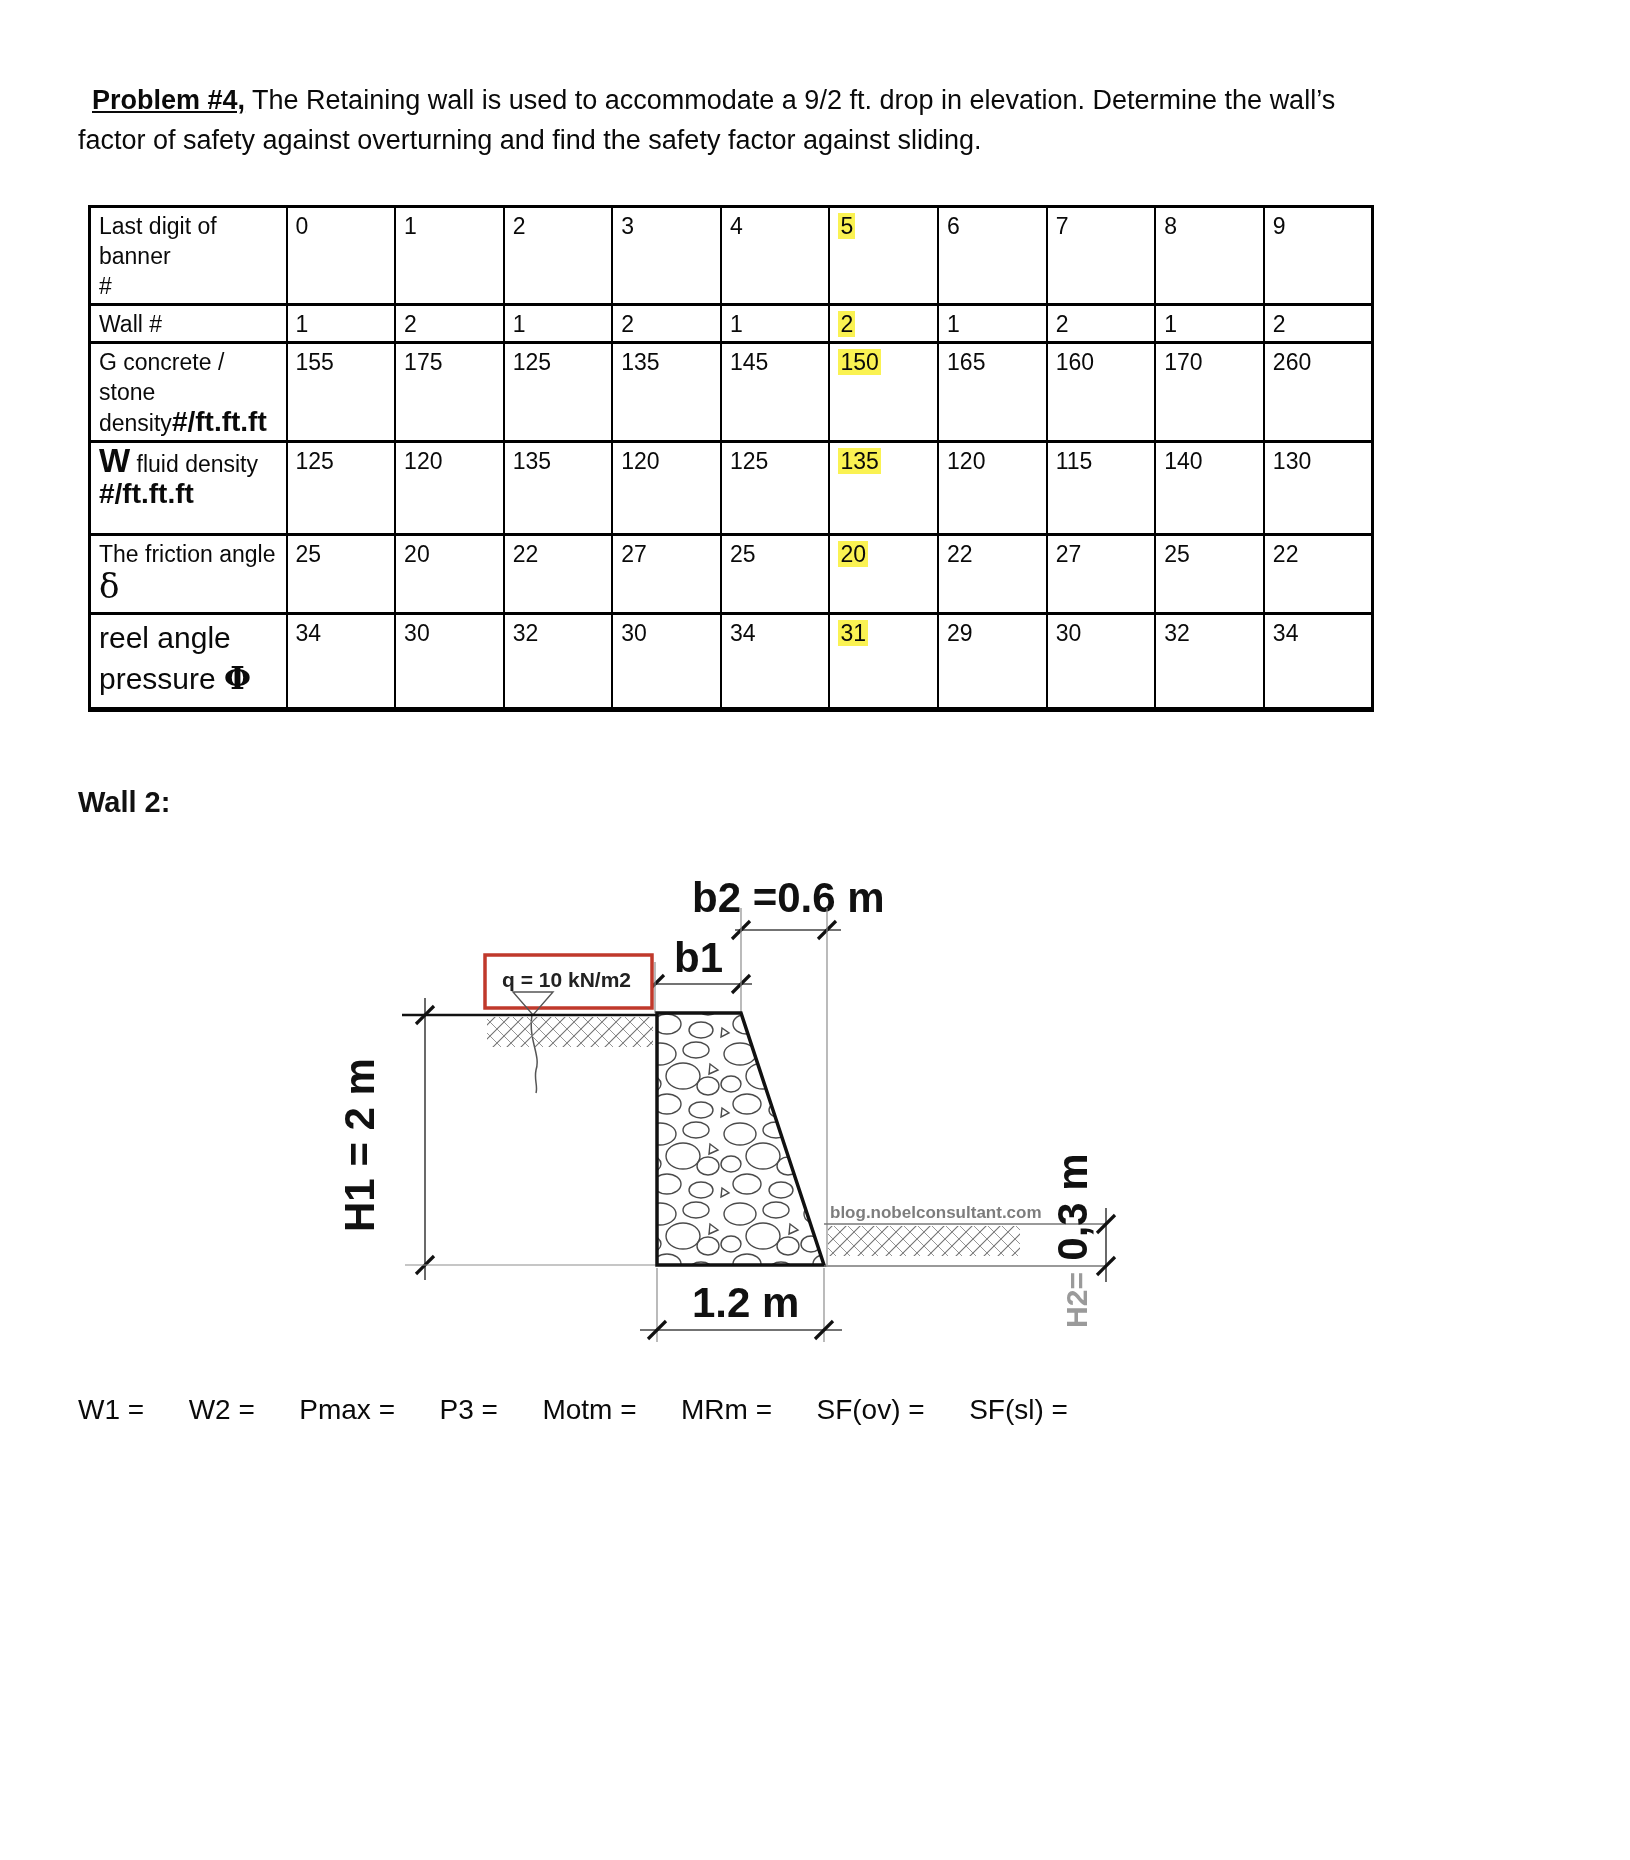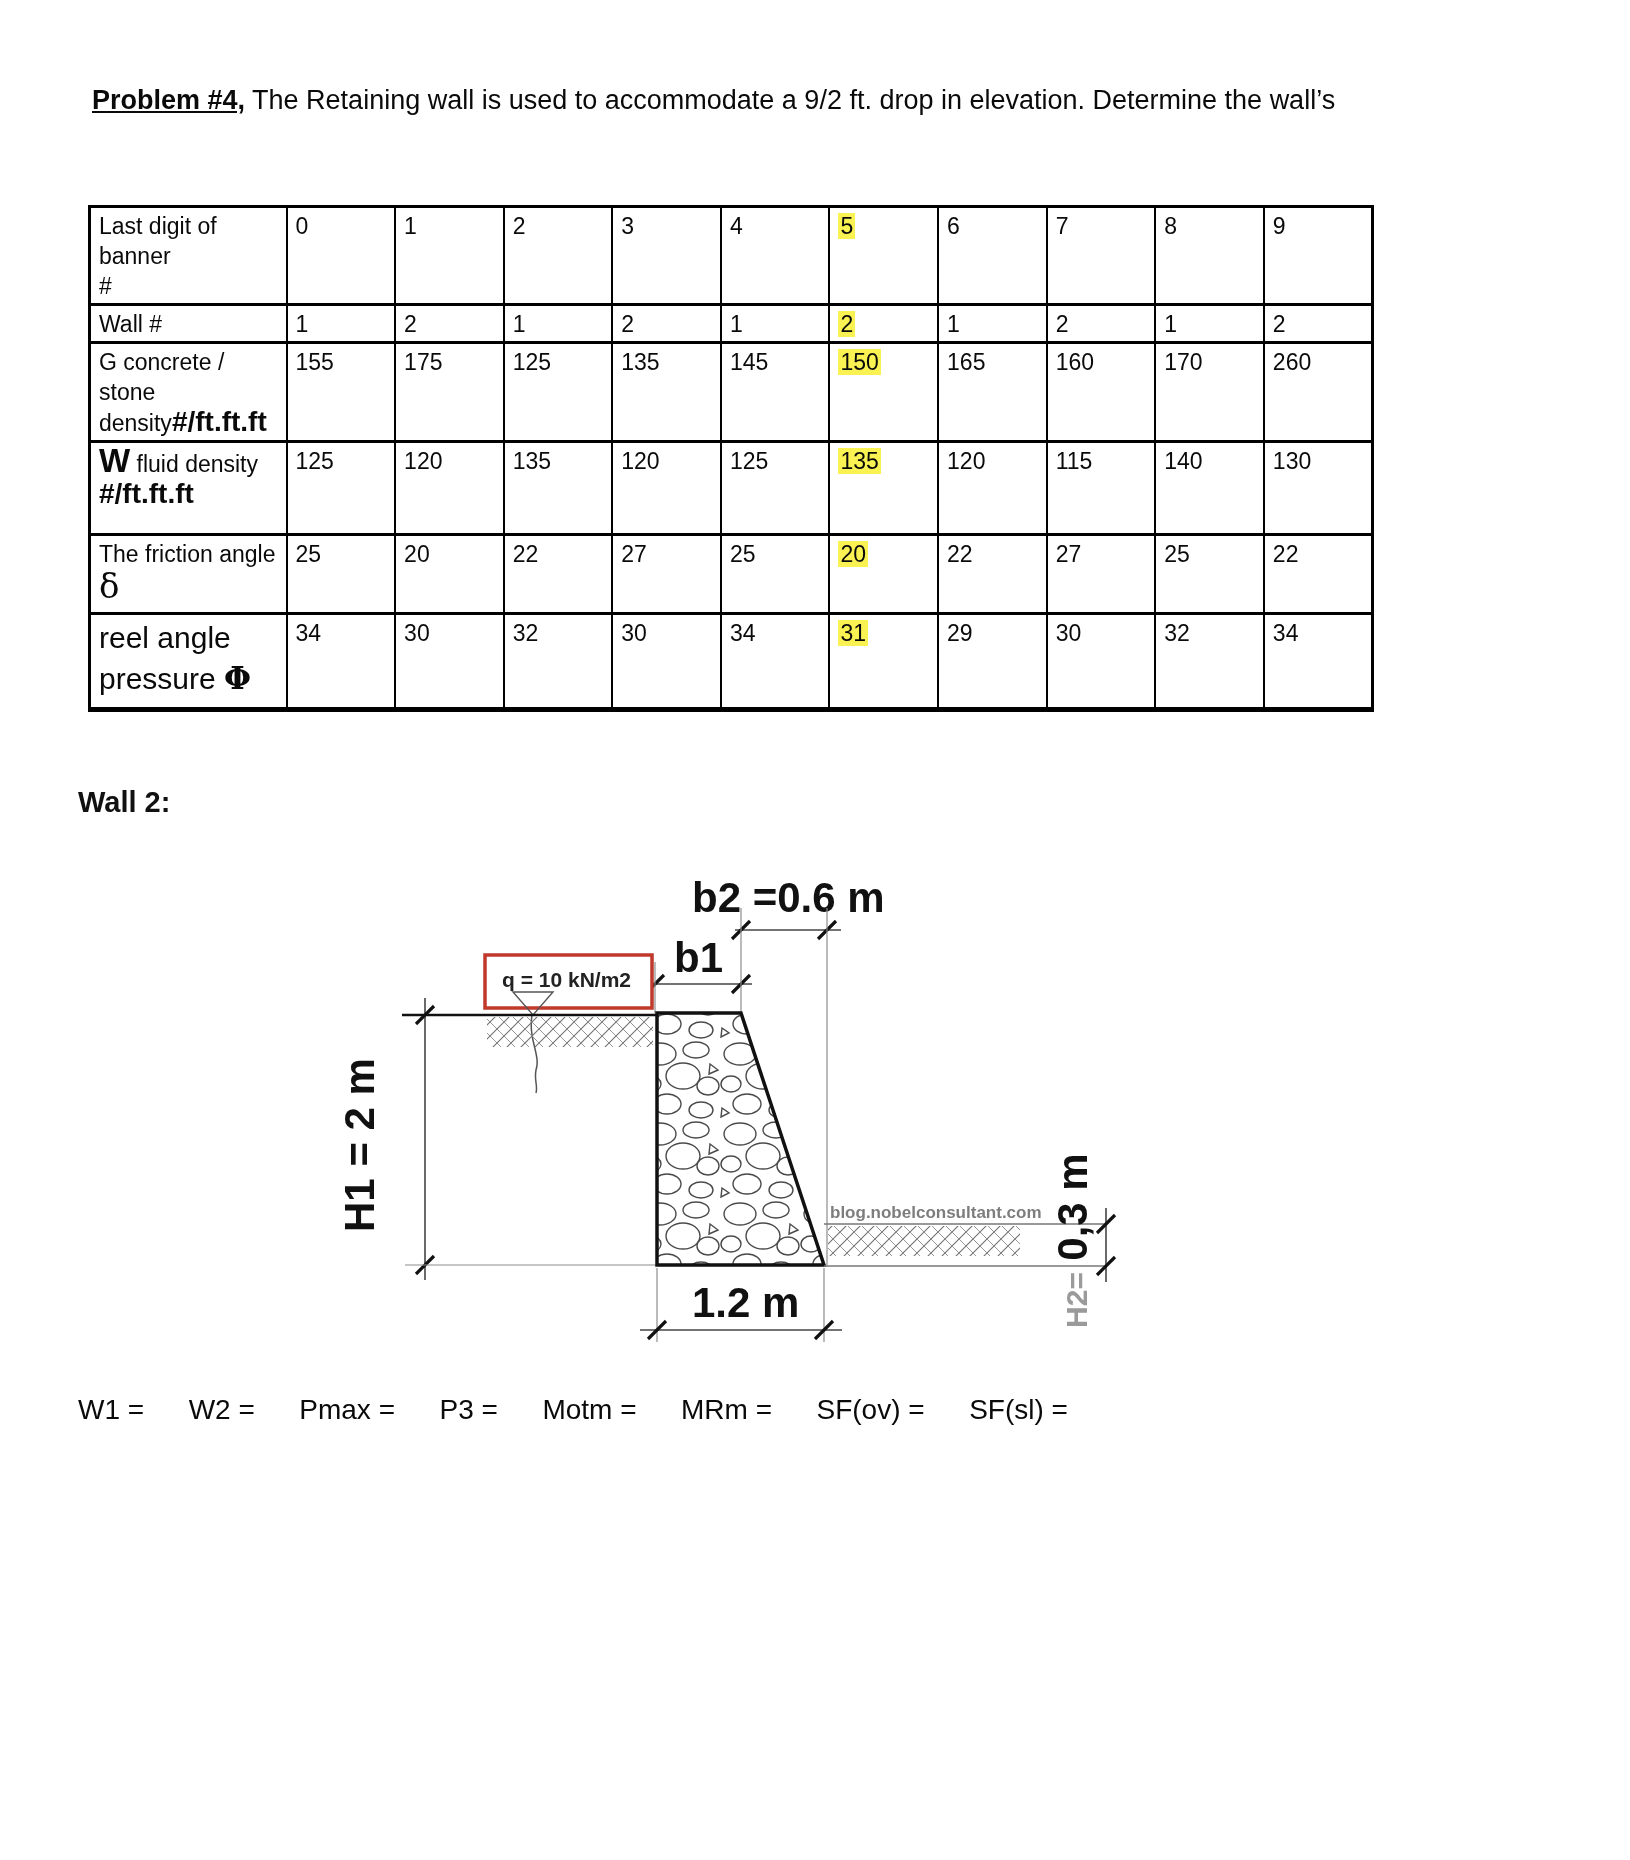--- a/index.html
+++ b/index.html
@@ -49,20 +49,21 @@
   
   .vars { position:absolute; left:78px; top:1394px; width:990px;
           display:flex; justify-content:space-between; font-size:28px; color:#0a0a0a; }
 </style>
 </head>
 <body>
 
 <div class="page">
 
   <div class="title"><span class="t-ind"></span><span class="t-bold">Problem #4,</span><span> The Retaining wall is used to accommodate a 9/2 ft. drop in elevation. Determine the wall’s</span><br>
+    <span>factor of safety against overturning and find the safety factor against sliding.</span>
   </div>
 
   <table class="dtable">
     <colgroup>
         <col style="width:197px">
       </colgroup>
     <tbody>
         <tr class="r0">
       <td class="lbl">
             <div>Last digit of banner</div>

